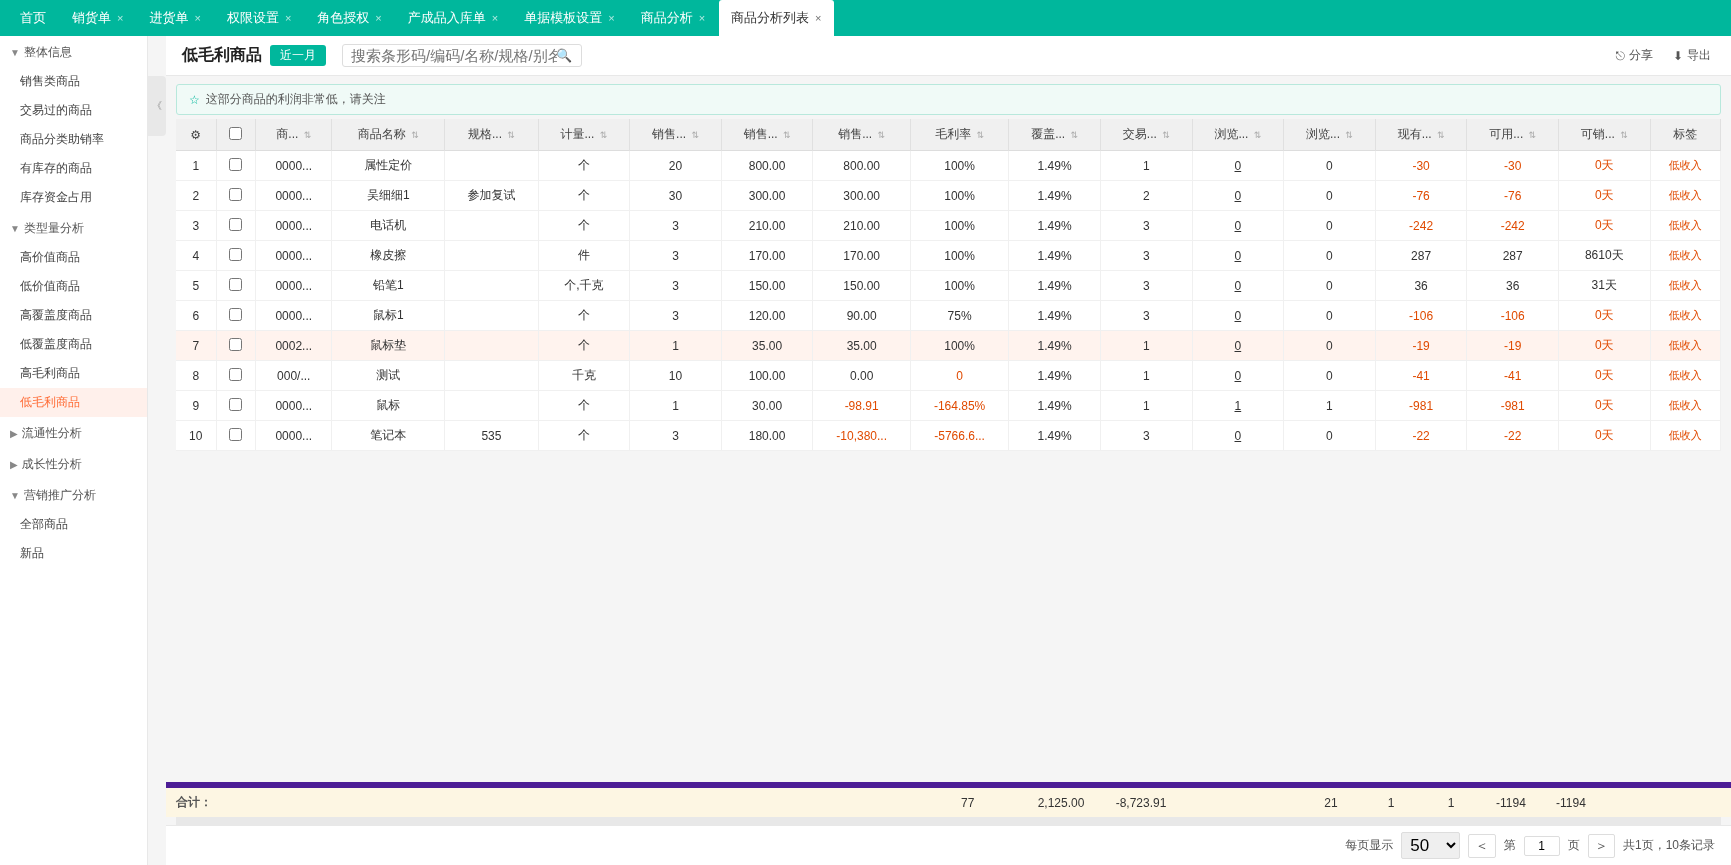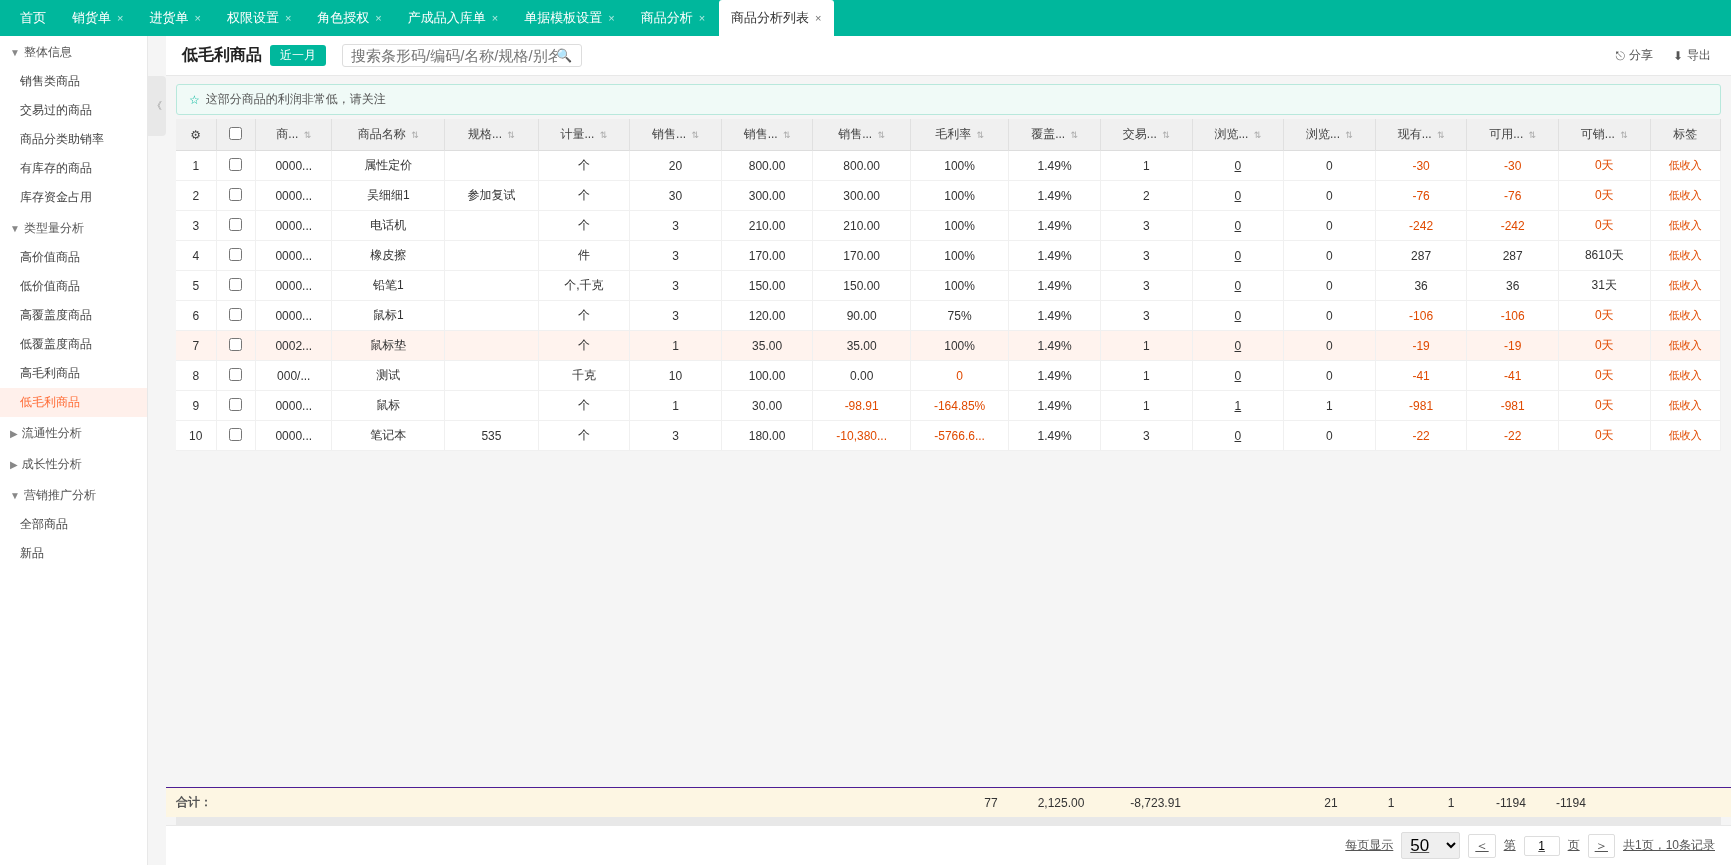--- a/index.html
+++ b/index.html
@@ -208,38 +208,37 @@
       font-size: 11px;
     }
     td.underline { text-decoration: underline; cursor: pointer; color: #333; }
     .sort-icon { font-size: 9px; margin-left: 2px; color: #aaa; }
 
     
     .footer-row {
       display: flex;
       align-items: center;
       background: #fdf6e3;
-      border-top: 1px solid #4c1d95;
+      border-top: 6px solid #4c1d95;
       padding: 6px 10px;
       font-size: 12px;
     }
     .footer-label { font-weight: 600; color: #555; padding-right: 10px; }
 
     
     .pagination-bar {
       display: flex;
       align-items: center;
       justify-content: flex-end;
       padding: 6px 16px;
       background: #fff;
       border-top: 1px solid #e8e8e8;
       gap: 8px;
       font-size: 12px;
       color: #555;
-      text-decoration: underline;
     }
     .pagination-bar select {
       border: 1px solid #ddd;
       padding: 2px 4px;
       border-radius: 2px;
       font-size: 17px;
     }
     .pagination-bar .page-btn {
       border: 1px solid #ddd;
       background: #fff;
@@ -580,23 +579,23 @@
       <td class="red">0天</td>
       <td class="tag-red">低收入</td>
     </tr>
           </tbody>
       </table>
     </div>
 
     <div class="footer-row">
       <span class="footer-label">合计：</span>
       <span style="flex:1; min-width: 320px;"></span>
-      <span style="width:60px; text-align:center;">77</span>
+      <span style="width:60px; text-align:left;">77</span>
       <span style="width:80px; text-align:center;">2,125.00</span>
-      <span style="width:80px; text-align:right;">-8,723.91</span>
+      <span style="width:80px; text-align:center;">-8,723.91</span>
       <span style="width:60px; text-align:center;"></span>
       <span style="width:60px; text-align:center;"></span>
       <span style="width:60px; text-align:center;">21</span>
       <span style="width:60px; text-align:center;">1</span>
       <span style="width:60px; text-align:center;">1</span>
       <span style="width:60px; text-align:center;">-1194</span>
       <span style="width:60px; text-align:center;">-1194</span>
       <span style="width:60px; text-align:center;"></span>
       <span style="width:60px; text-align:center;"></span>
     </div>

